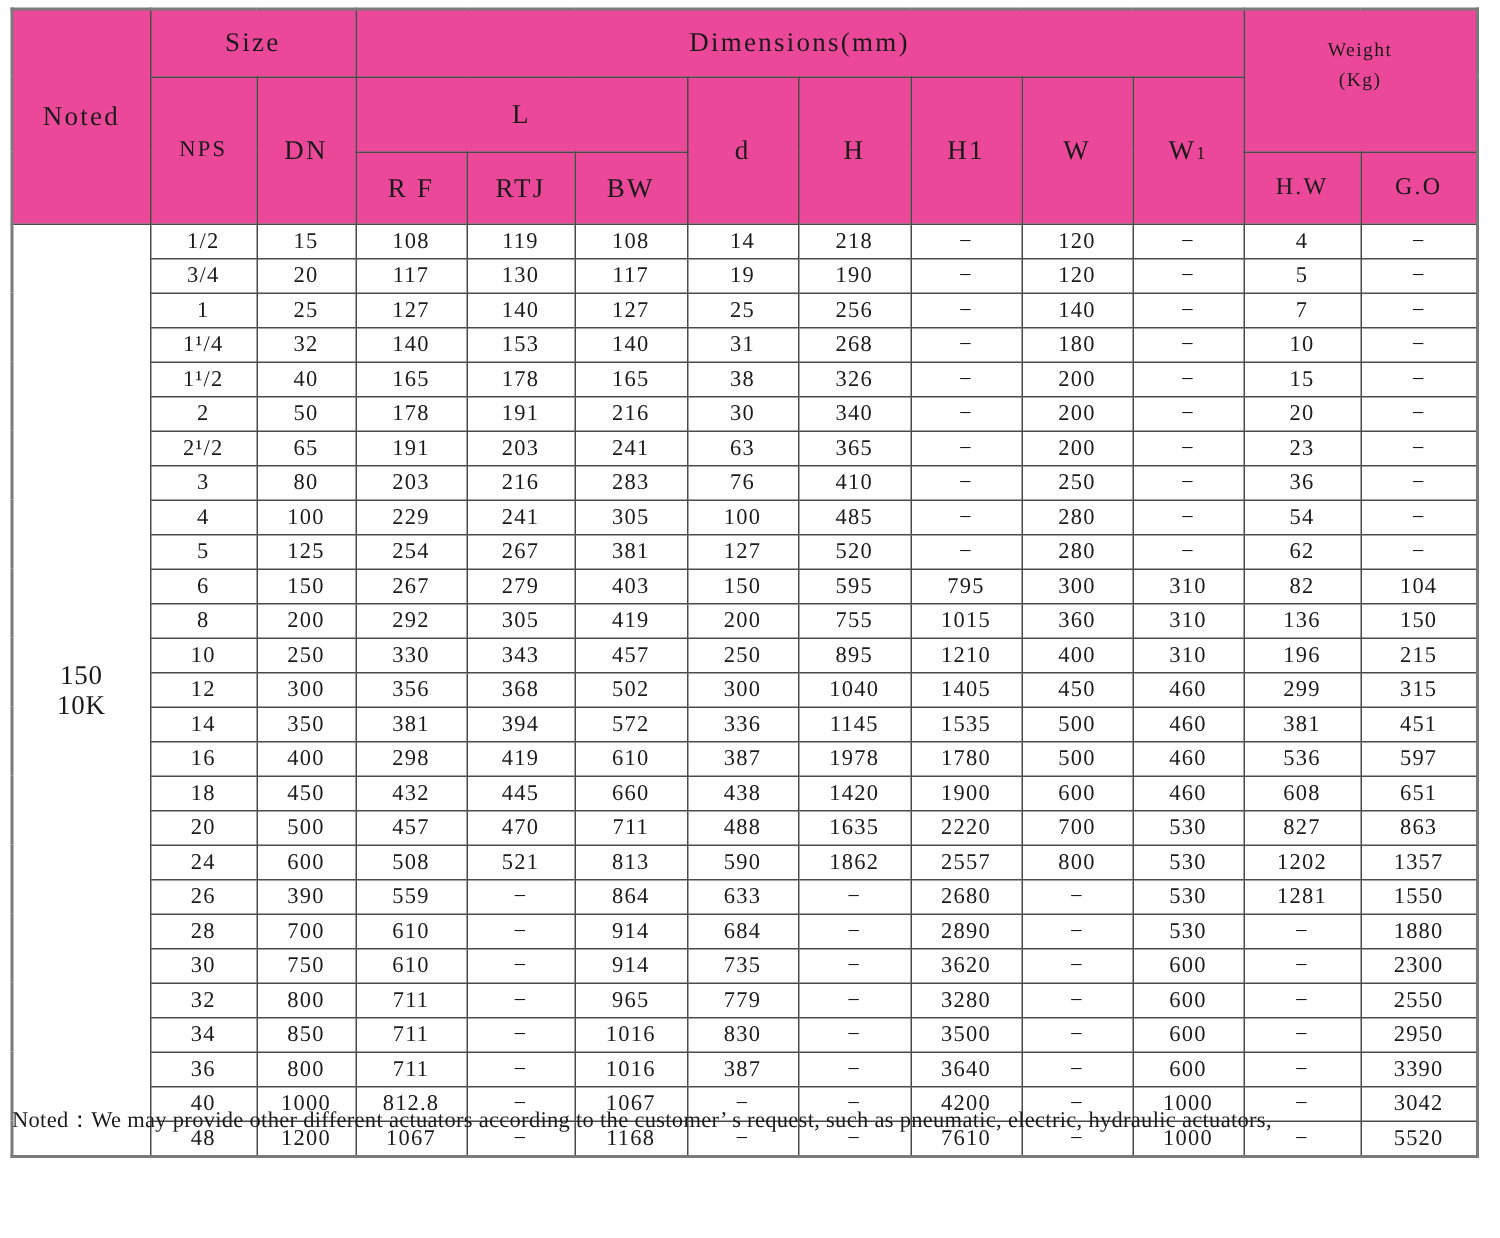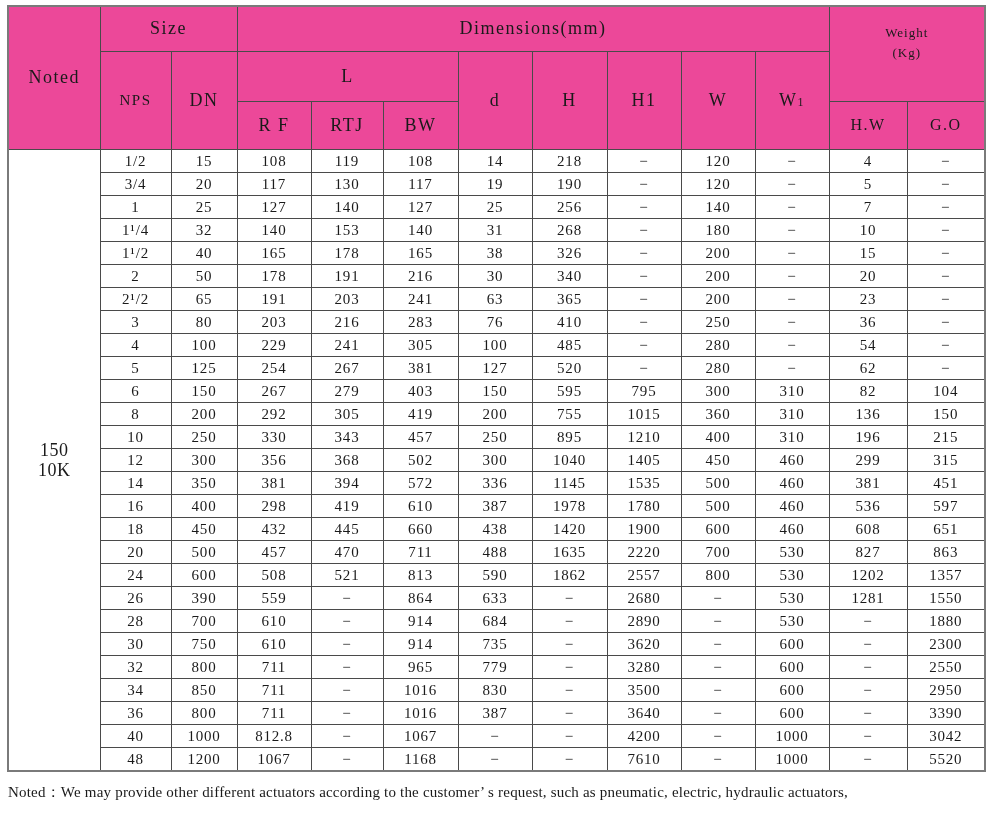--- a/index.html
+++ b/index.html
@@ -6,21 +6,21 @@
   body { width: 1000px; height: 825px; position: relative; overflow: hidden;
          font-family: "Liberation Serif", "DejaVu Serif", serif; color: #1a1a1a; }
   table.spec { position: absolute; left: 7px; top: 5px; border-collapse: collapse;
                table-layout: fixed; border: 2px solid #7a7a7a; }
   table.spec td, table.spec th { border: 1px solid #4a4a4a; text-align: center; padding: 0;
                font-weight: normal; }
   table.spec thead th { background: #ec4899; letter-spacing: 1.5px; font-size: 18px; }
   table.spec thead th.small { font-size: 13px; line-height: 20px; letter-spacing: 1px; }
   table.spec tbody td { font-size: 15px; height: 22px; line-height: 22px; letter-spacing: 0.8px; }
   table.spec tbody td.cls { font-size: 18px; line-height: 20px; letter-spacing: 0.5px; vertical-align: middle; }
-  .note { position: absolute; left: 8px; top: 783px; width: 990px; font-size: 15px;
+  .note { position: absolute; left: 8px; top: 738px; width: 990px; font-size: 15px;
           line-height: 18px; letter-spacing: 0.2px; }
   .note div { white-space: nowrap; }
   .sub1 { font-size: 12px; }
 </style>
 </head>
 <body>
 
 <table class="spec">
   <colgroup>
     <col style="width:92px">

